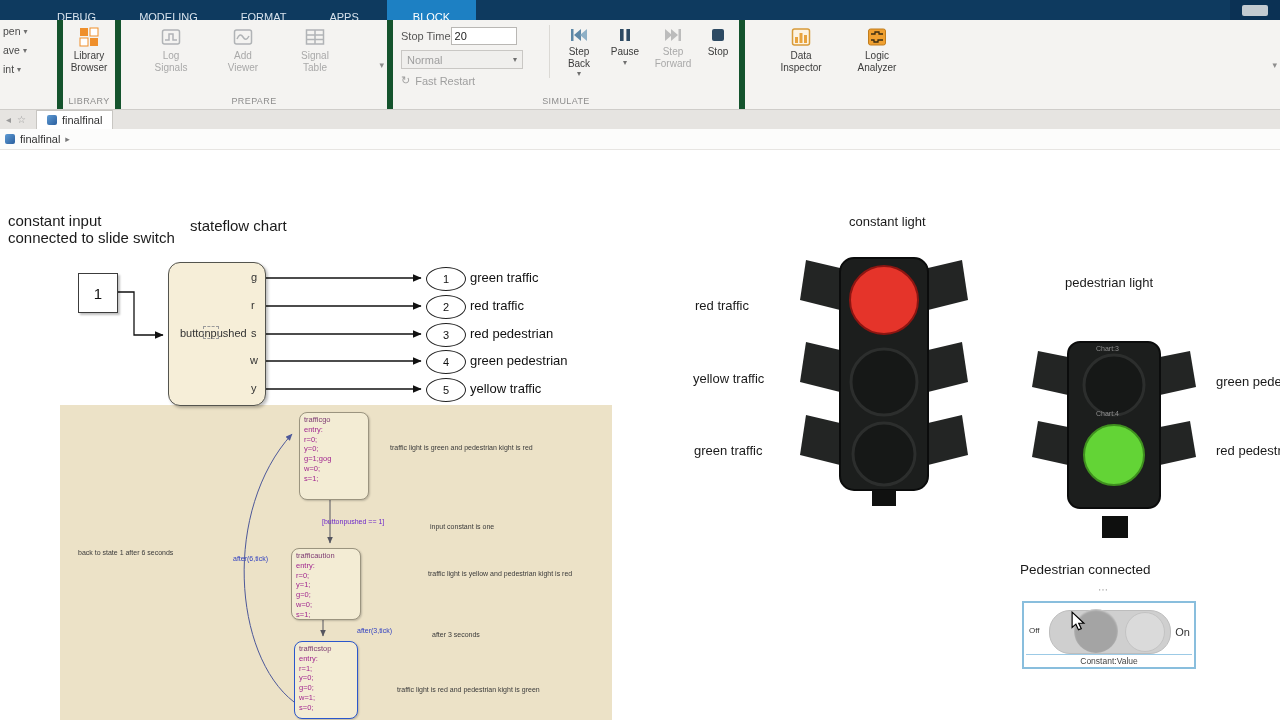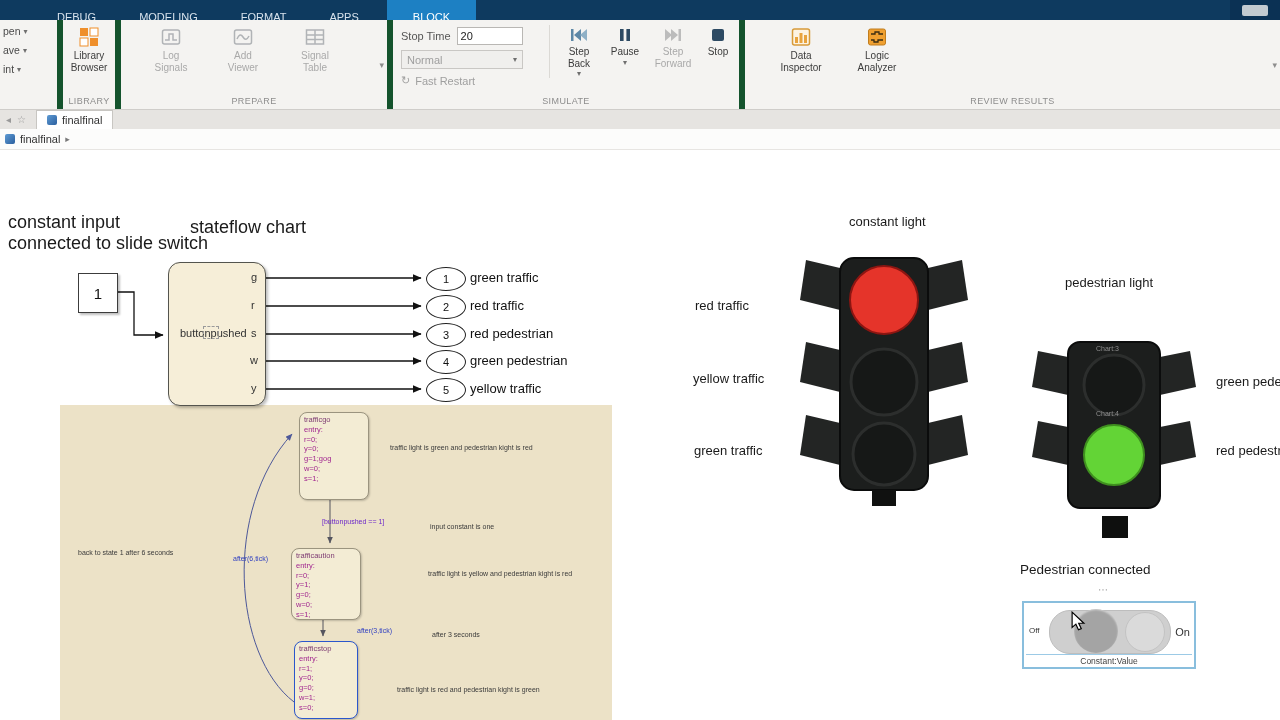--- a/index.html
+++ b/index.html
@@ -22,38 +22,38 @@
   .tcontent{flex:1;display:flex;align-items:flex-start;padding-top:5px}
   .seclabel{height:14px;font-size:9px;color:#8d8d8d;text-align:center;line-height:13px;letter-spacing:.4px}
   .quick{width:54px;padding:5px 0 0 3px;display:flex;flex-direction:column;gap:7px;font-size:10.5px;color:#4a4a4a}
   .qbtn{display:flex;align-items:center;gap:3px}
   .caret{font-size:8px;color:#6f6f6f}
   .bigbtn{width:56px;display:flex;flex-direction:column;align-items:center;text-align:center;font-size:10px;line-height:1.15;color:#3c3c3c;padding-top:2px;cursor:default}
   .bigbtn svg{margin-bottom:3px}
   .disabled{color:#a9a9a9}
   .ovf{position:absolute;right:3px;top:50%;transform:translateY(-50%);color:#8d8d8d;font-size:9px}
   .simcol{width:138px;padding:2px 4px 0 8px;display:flex;flex-direction:column;gap:5px;font-size:11px;color:#555}
-  .simrow{display:flex;align-items:center;gap:6px}
+  .simrow{display:flex;align-items:center;}
   .stopinput{width:58px;height:16px;border:1px solid #b9b7b4;font-size:11px;padding:0 3px;color:#222;background:#fff}
   .dd{width:110px;height:17px;border:1px solid #c9c7c4;background:#f0efed;color:#9f9f9f;display:flex;align-items:center;justify-content:space-between;padding:0 5px;font-size:11px}
   .fr{color:#9f9f9f;display:flex;align-items:center;gap:5px;font-size:11px}
   .transport{display:flex;border-left:1px solid #dbd9d5;margin-left:6px;padding-left:6px}
 
   
   .tabbar{position:absolute;top:110px;left:0;right:0;height:19px;background:#e6e4e1;border-bottom:1px solid #cfcdc9;display:flex;align-items:stretch}
   .tbicons{display:flex;align-items:center;gap:6px;padding:0 6px;color:#9a9a9a;font-size:10px}
   .doctab{background:#fff;border:1px solid #c8c6c2;border-bottom:none;display:flex;align-items:center;gap:5px;padding:0 10px;font-size:11px;color:#333;margin-left:4px}
   .slicon{width:10px;height:10px;border-radius:2px;background:linear-gradient(135deg,#5e9bd4,#2b5f9e)}
   .crumb{position:absolute;top:129px;left:0;right:0;height:20px;background:#fcfcfb;border-bottom:1px solid #e7e5e2;display:flex;align-items:center;gap:5px;padding-left:5px;font-size:11px;color:#333}
   .chev{color:#777;font-size:9px}
 
   
   .canvas{position:absolute;top:150px;left:0;width:1280px;height:570px;background:#fff}
   .wires{position:absolute;left:0;top:0;width:1280px;height:570px;pointer-events:none}
-  .note{position:absolute;font-size:18px;color:#1a1a1a}
+  .note{position:absolute;font-size:15px;color:#1a1a1a}
   .sfbg{position:absolute;left:60px;top:255px;width:552px;height:315px;background:#ece2c7}
   .constblk{position:absolute;left:78px;top:123px;width:38px;height:38px;background:#fff;border:1.5px solid #3c3c3c;box-shadow:1.5px 1.5px 2px rgba(0,0,0,.25);display:flex;align-items:center;justify-content:center;font-size:15px;color:#111}
   .chartblk{position:absolute;left:168px;top:112px;width:96px;height:142px;background:#f6eed8;border:1.5px solid #54544e;border-radius:12px;box-shadow:2px 2px 3px rgba(0,0,0,.25)}
   .pl{position:absolute;font-size:11px;color:#333}
   .oval{position:absolute;width:38px;height:22px;border:1.5px solid #222;border-radius:50%;background:#fff;display:flex;align-items:center;justify-content:center;font-size:11px;color:#111}
   .olabel{position:absolute;font-size:13px;color:#111;white-space:nowrap}
   .state{position:absolute;background:#f3ecd4;border:1px solid #9b947f;border-radius:8px;box-shadow:1px 1px 2px rgba(0,0,0,.2);font-size:7.5px;line-height:1.3;padding:2px 4px;color:#a1268f}
   .sname{color:#7d3b72}
   .state.sel{border:1.5px solid #2b57cc}
   .tiny{position:absolute;font-size:7px;color:#3a3a3a;white-space:nowrap}
@@ -238,21 +238,20 @@
         <svg width="20" height="20" viewBox="0 0 20 20">
           <rect x="1.5" y="2" width="17" height="16" rx="2" fill="#f0a030" stroke="#c07d1e" stroke-width="1"></rect>
           <polyline points="4,7 8,7 8,5 12,5 12,7 16,7" fill="none" stroke="#3a2c12" stroke-width="1.3"></polyline>
           <polyline points="4,13 7,13 7,15 11,15 11,13 16,13" fill="none" stroke="#3a2c12" stroke-width="1.3"></polyline>
         </svg>
         <span class="pre">Logic
 Analyzer</span>
       </div>
     </div>
     <span class="ovf">▾</span>
-    <div class="seclabel">REVIEW RESULTS</div>
   </div>
 </div>
 
 <div class="tabbar">
   <div class="tbicons">
     <span>◂</span>
     <span>☆</span>
   </div>
   <div class="doctab">
     <span class="slicon"></span>

